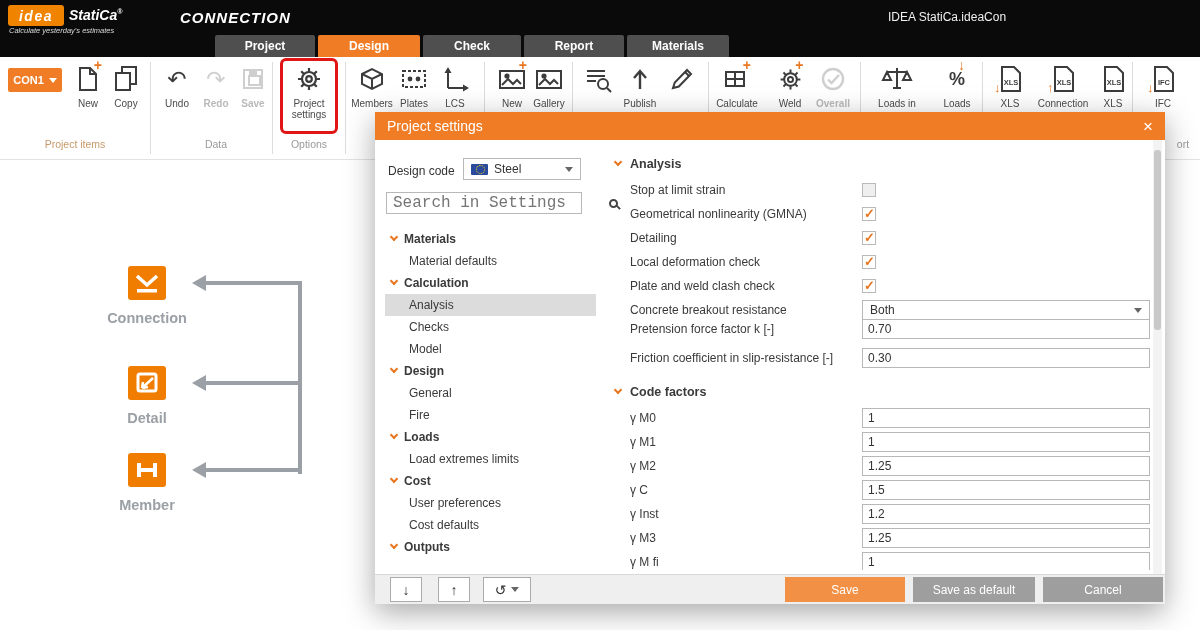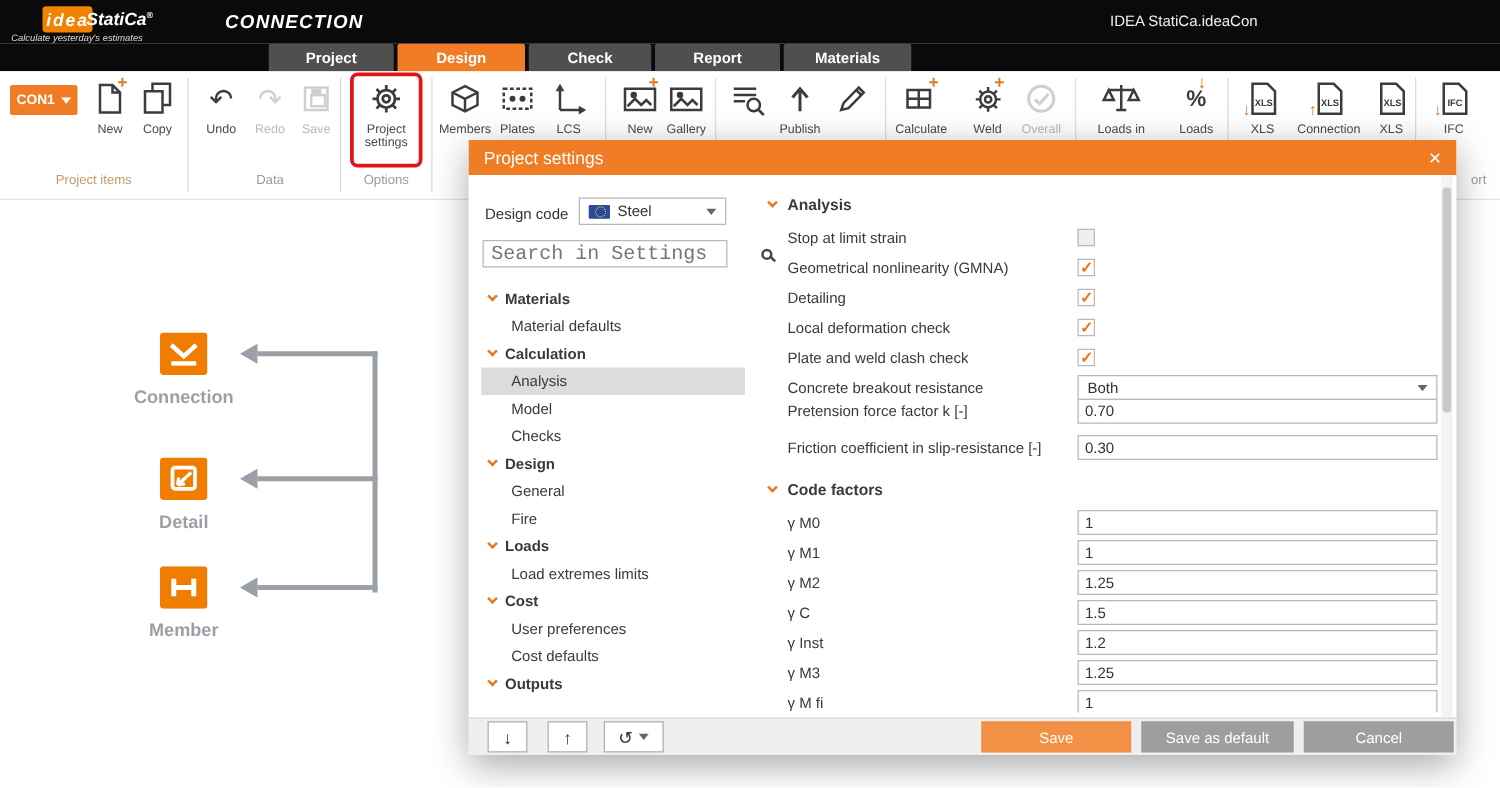--- a/index.html
+++ b/index.html
@@ -2,23 +2,23 @@
 <html><head>
 <meta charset="utf-8">
 <style>
   * { margin:0; padding:0; box-sizing:border-box; }
   html,body { width:1200px; height:630px; overflow:hidden; background:#fff;
               font-family:"Liberation Sans", sans-serif; }
   .screen { position:relative; width:1200px; height:630px; background:#fff; }
 
   
   .topbar { position:absolute; left:0; top:0; width:1200px; height:35px; background:#0a0a0a; }
-  .logo-box { position:absolute; left:8px; top:5px; width:40px; height:21px; background:#F08300;
+  .logo-box { position:absolute; left:8px; top:5px; width:56px; height:21px; background:#F08300;
               border-radius:3px; color:#fff; font-weight:bold; font-style:italic; font-size:14px;
-              display:flex; align-items:center; justify-content:center; letter-spacing:1.5px;margin-left:26px; }
+              display:flex; align-items:center; justify-content:center; letter-spacing:1.5px; }
   .logo-name { position:absolute; left:69px; top:7px; color:#fff; font-weight:bold; font-style:italic; font-size:14px; }
   .logo-reg { font-size:7px; vertical-align:super; }
   .tagline { position:absolute; left:9px; top:26px; font-size:7.5px; color:#ddd; font-style:italic; }
   .module { position:absolute; left:180px; top:9px; color:#fff; font-weight:bold; font-style:italic;
             font-size:15px; letter-spacing:1px; }
   .win-title { position:absolute; left:888px; top:10px; color:#f0f0f0; font-size:12px; }
 
   
   .tabsbar { position:absolute; left:0; top:35px; width:1200px; height:22px; background:#0a0a0a; }
   .tab { position:absolute; top:0; height:22px; background:#4F4F4F; color:#fff; font-size:12px;
@@ -34,21 +34,21 @@
              display:flex; align-items:center; justify-content:center; gap:5px; cursor:pointer; }
   .tri-w { width:0; height:0; border-left:4px solid transparent; border-right:4px solid transparent;
            border-top:5px solid #fff; }
   .tri-g { width:0; height:0; border-left:4px solid transparent; border-right:4px solid transparent;
            border-top:5px solid #666; }
   .rbtn { position:absolute; top:5px; width:48px; display:flex; flex-direction:column; align-items:center;
           gap:2px; cursor:pointer; }
   .ric { height:34px; display:flex; align-items:center; justify-content:center; position:relative; }
   .rlb { font-size:10px; color:#4a4a4a; line-height:11px; text-align:center; white-space:nowrap; }
   .rlb.two { white-space:normal; width:48px; }
-  .disabled .rlb { color:#b9b9b9; }
+  .disabled .rlb { color:#b9b9b9;font-weight:bold; }
   .plus { position:absolute; right:0px; top:-4px; color:#E87722; font-weight:bold; font-size:14px; line-height:14px; }
   .oarw { position:absolute; left:-3px; bottom:2px; color:#E87722; font-weight:bold; font-size:13px; line-height:13px; }
   .uarrow { font-size:23px; color:#3c3c3c; line-height:30px; }
   .uarrow.gray { color:#cfcfcf; }
   .floppy { width:20px; height:20px; border:2px solid #cfcfcf; position:relative; background:#fff; }
   .floppy::before { content:""; position:absolute; top:0; left:4px; width:8px; height:6px; background:#cfcfcf; }
   .floppy::after { content:""; position:absolute; bottom:1px; left:3px; width:9px; height:7px; border:2px solid #cfcfcf; }
   .glabel { position:absolute; top:81px; font-size:10.5px; color:#9a9a9a; text-align:center; }
   .glabel.hl { color:#c89a6a; }
   .redbox { position:absolute; left:280px; top:1px; width:58px; height:76px; border:3px solid #E01616;
@@ -459,24 +459,24 @@
               <span>Material defaults</span>
             </div>
           <div class="titem parent">
               <span class="cv"></span>
               <span>Calculation</span>
             </div>
           <div class="titem selected">
               <span>Analysis</span>
             </div>
           <div class="titem">
+              <span>Checks</span>
+            </div>
+          <div class="titem">
               <span>Model</span>
-            </div>
-          <div class="titem">
-              <span>Checks</span>
             </div>
           <div class="titem parent">
               <span class="cv"></span>
               <span>Design</span>
             </div>
           <div class="titem">
               <span>General</span>
             </div>
           <div class="titem">
               <span>Fire</span>

